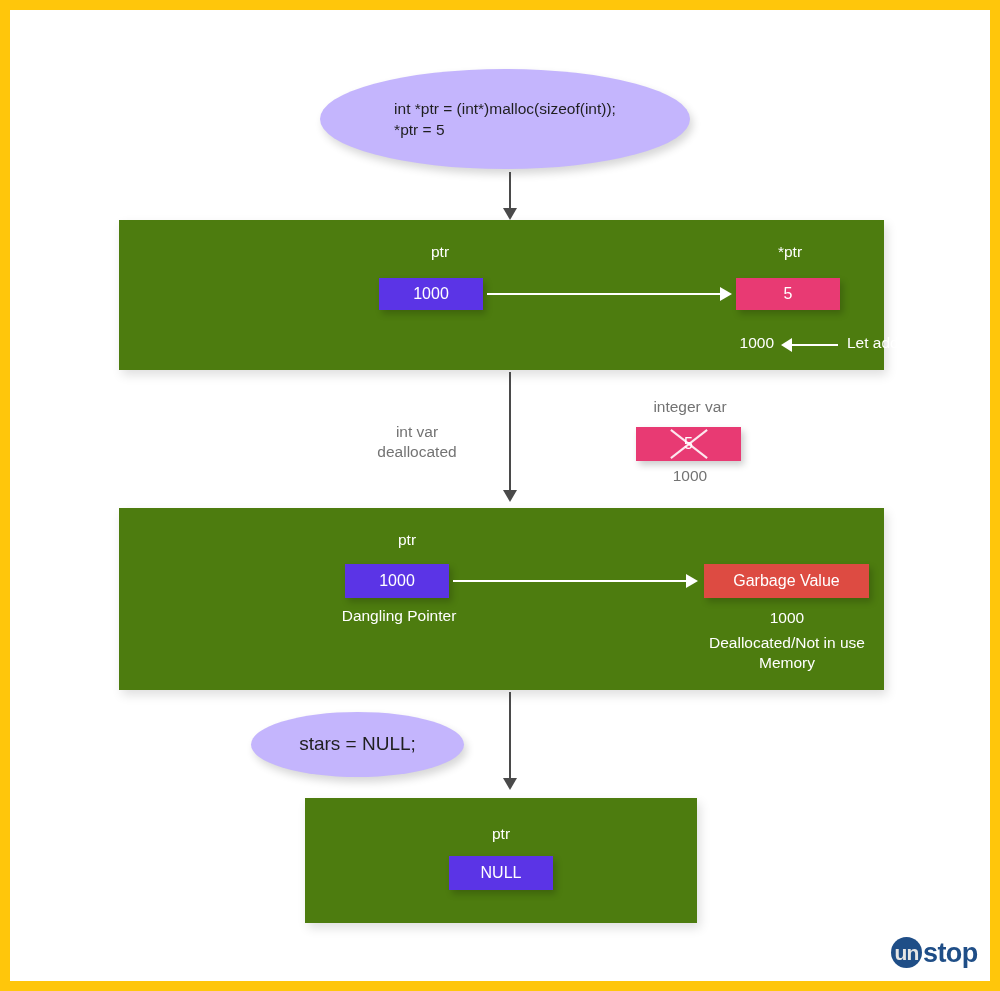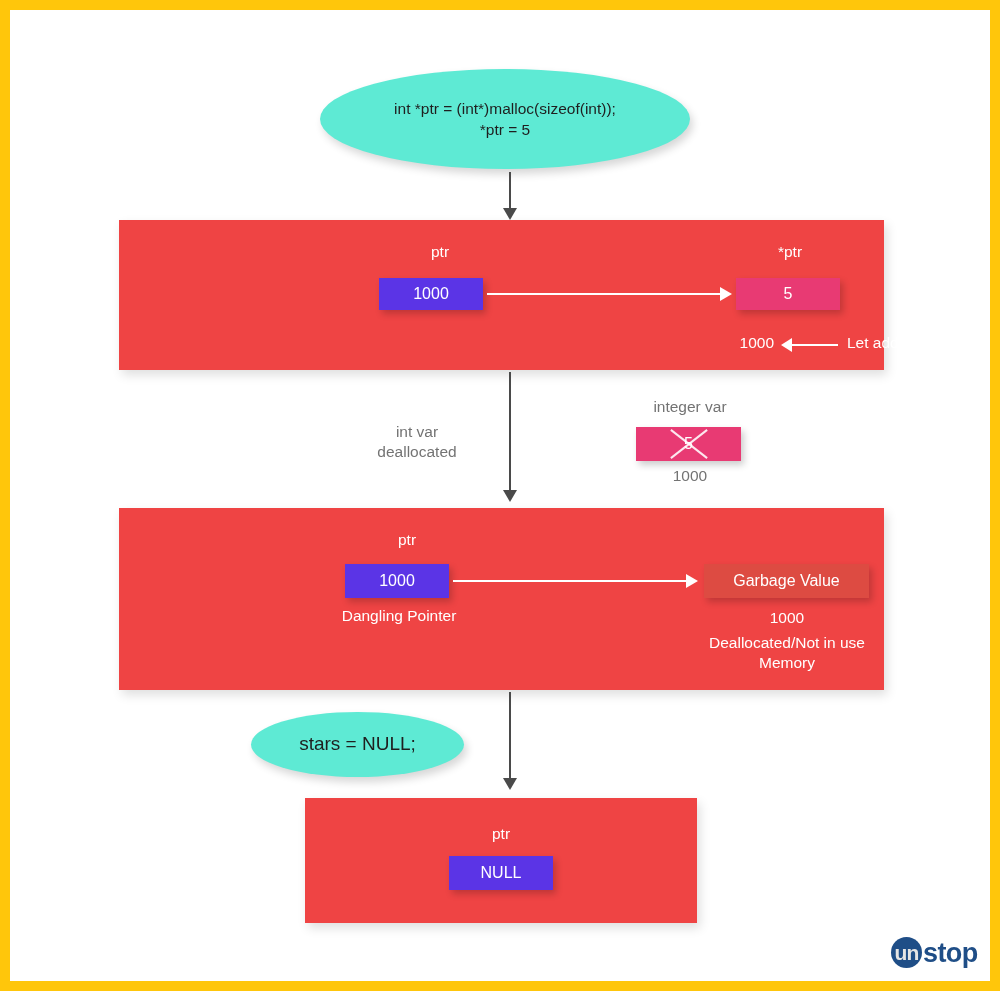--- a/index.html
+++ b/index.html
@@ -19,37 +19,37 @@
     position: absolute;
     left: 0; top: 0;
     width: 980px; height: 971px;
     background: #ffffff;
   }
   
   .abs { position: absolute; }
 
   
   .ellipse {
-    background: #5eead4;
+    background: #c4b5fd;
     border-radius: 50%;
     display: flex;
     align-items: center;
     justify-content: center;
-    text-align: center;
+    text-align: left;
     color: #1f1f1f;
     font-size: 15.5px;
     line-height: 1.38;
     box-shadow: 3px 5px 9px rgba(0,0,0,0.16);
     white-space: pre-line;
     padding: 0 18px;
   }
 
   
   .green-box {
-    background: #ef4444;
+    background: #4d7c0f;
     box-shadow: 3px 5px 10px rgba(0,0,0,0.13);
   }
 
   
   .chip {
     display: flex;
     align-items: center;
     justify-content: center;
     color: #ffffff;
     font-size: 16px;

